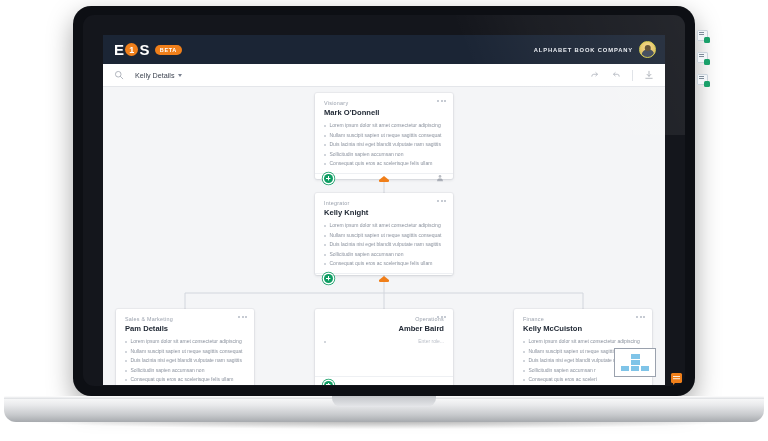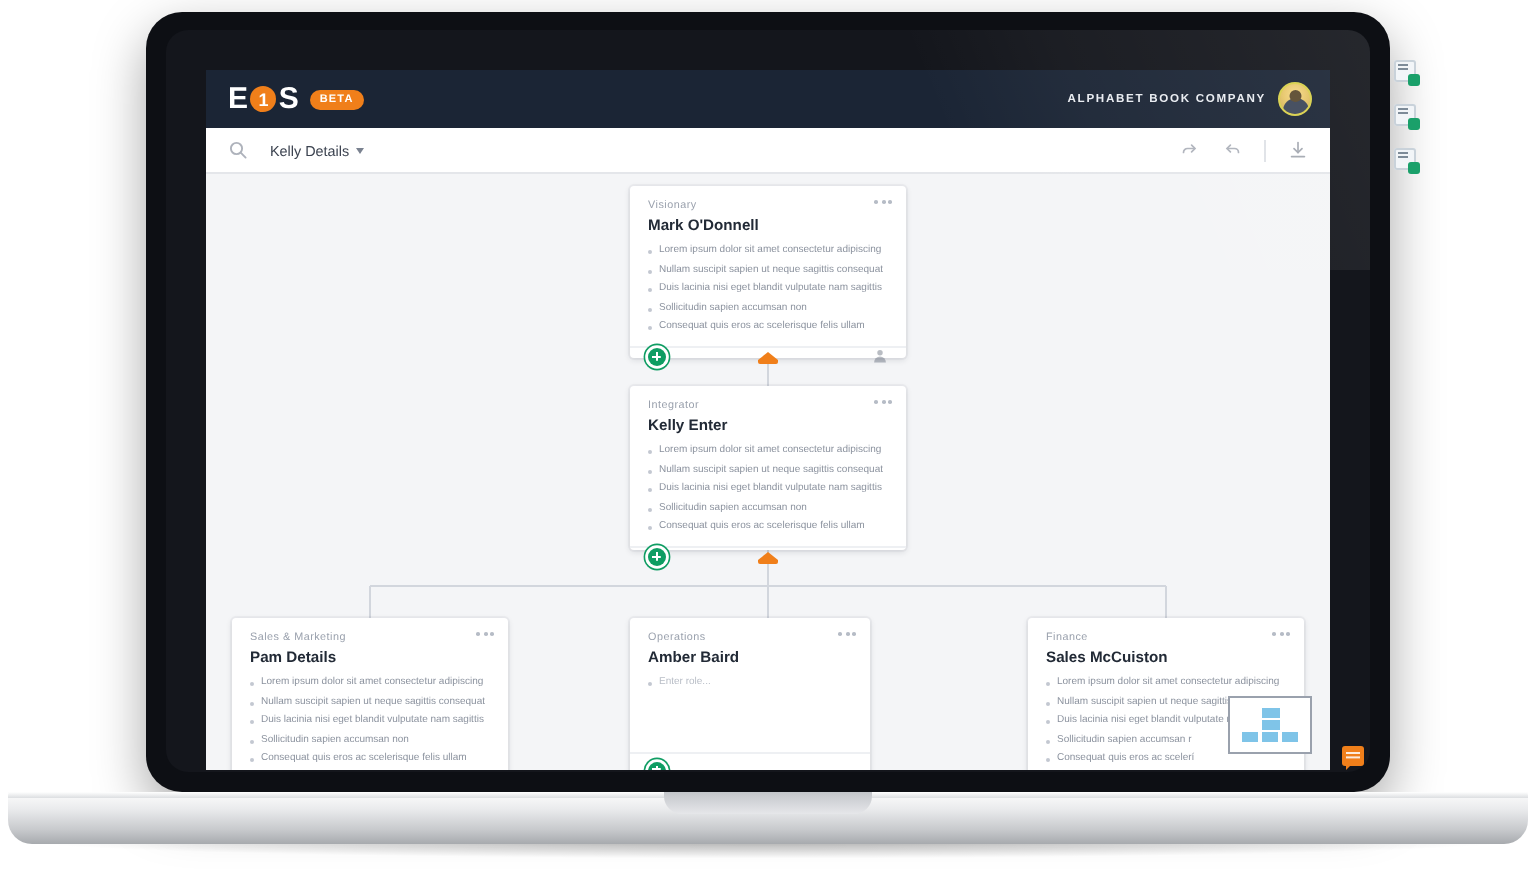--- a/index.html
+++ b/index.html
@@ -380,21 +380,21 @@
           </div>
 
           <div class="card" style="left:212px; top:106px; width:138px; height:82px;">
             <div class="dots">
                 <i></i>
                 <i></i>
                 <i></i>
               </div>
             <div class="card-body">
               <div class="card-role">Integrator</div>
-              <div class="card-name">Kelly Enter</div>
+              <div class="card-name">Kelly Knight</div>
               <ul class="card-list">
                 <li>Lorem ipsum dolor sit amet consectetur adipiscing</li>
                 <li>Nullam suscipit sapien ut neque sagittis consequat</li>
                 <li>Duis lacinia nisi eget blandit vulputate nam sagittis</li>
                 <li>Sollicitudin sapien accumsan non</li>
                 <li>Consequat quis eros ac scelerisque felis ullam</li>
               </ul>
             </div>
             <div class="card-foot" style="position:relative;">
               <span class="foot-add"></span>
@@ -415,21 +415,21 @@
                 <li>Lorem ipsum dolor sit amet consectetur adipiscing</li>
                 <li>Nullam suscipit sapien ut neque sagittis consequat</li>
                 <li>Duis lacinia nisi eget blandit vulputate nam sagittis</li>
                 <li>Sollicitudin sapien accumsan non</li>
                 <li>Consequat quis eros ac scelerisque felis ullam</li>
               </ul>
             </div>
 
           </div>
 
-          <div class="card" style="left:212px; top:222px; width:120px; height:84px;">
+          <div class="card" style="left:212px; top:222px; width:138px; height:84px;text-align:right;">
             <div class="dots">
                 <i></i>
                 <i></i>
                 <i></i>
               </div>
             <div class="card-body">
               <div class="card-role">Operations</div>
               <div class="card-name">Amber Baird</div>
               <ul class="card-list">
                 <li class="placeholder">Enter role...</li>
@@ -441,21 +441,21 @@
           </div>
 
           <div class="card" style="left:411px; top:222px; width:138px; height:84px;">
             <div class="dots">
                 <i></i>
                 <i></i>
                 <i></i>
               </div>
             <div class="card-body">
               <div class="card-role">Finance</div>
-              <div class="card-name">Sales McCuiston</div>
+              <div class="card-name">Kelly McCuiston</div>
               <ul class="card-list">
                 <li>Lorem ipsum dolor sit amet consectetur adipiscing</li>
                 <li>Nullam suscipit sapien ut neque sagittis consequat</li>
                 <li>Duis lacinia nisi eget blandit vulputate nam sagittis</li>
                 <li>Sollicitudin sapien accumsan r</li>
                 <li>Consequat quis eros ac scelerí</li>
               </ul>
             </div>
 
           </div>

